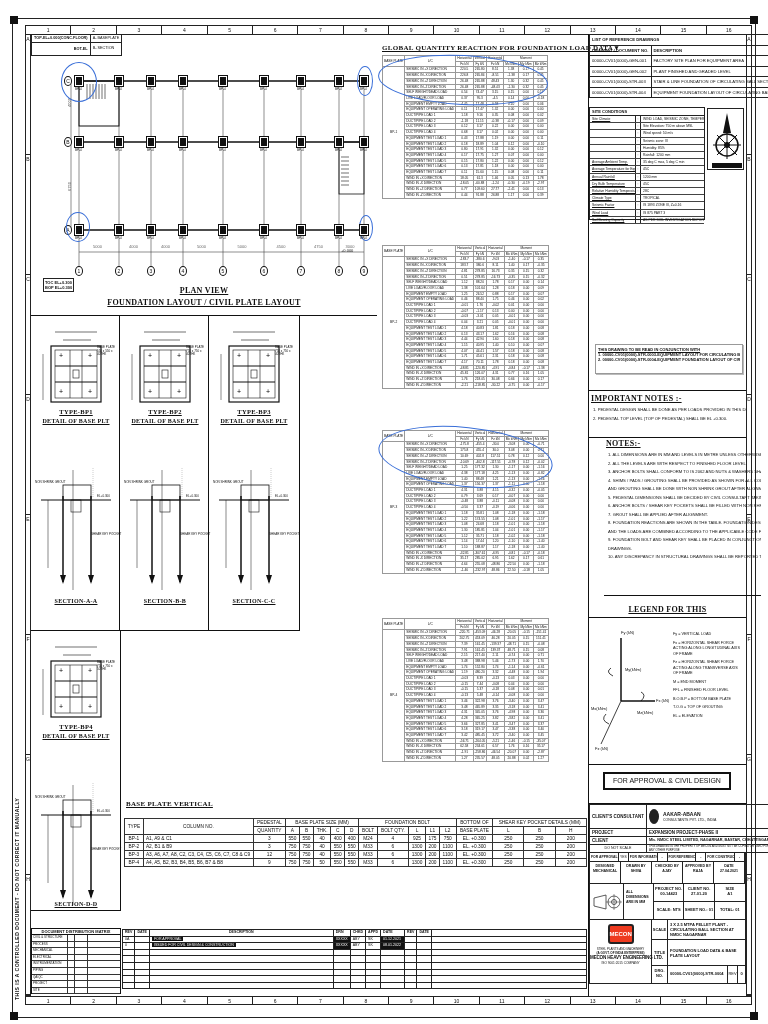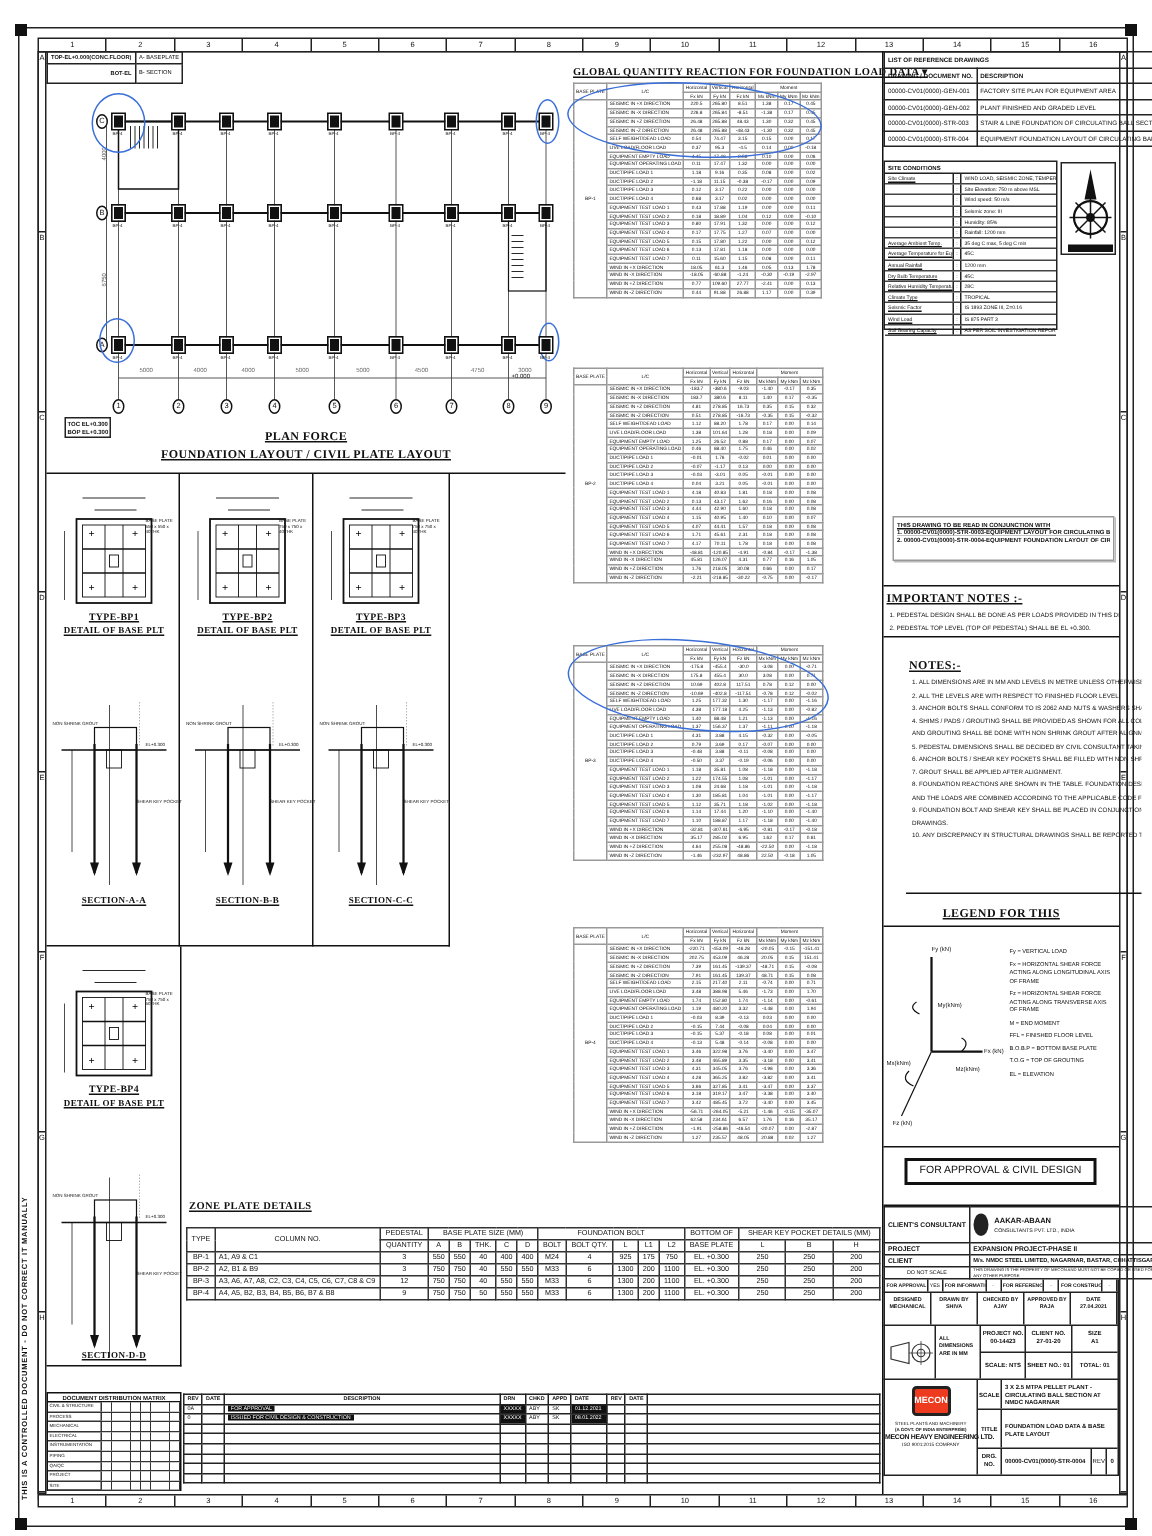--- a/index.html
+++ b/index.html
@@ -176,21 +176,21 @@
   <div class="abs box" style="left:12px;top:244px;background:#fff;padding:1px">
     <div class="tiny" style="font-weight:bold">TOC EL+0.300</div>
     <div class="tiny" style="font-weight:bold">BOP EL+0.300</div>
   </div>
 
   <div class="abs circle" style="left:30px;top:28px;width:36px;height:40px"></div>
   <div class="abs circle" style="left:35px;top:178px;width:24px;height:30px"></div>
   <div class="abs circle" style="left:326px;top:32px;width:16px;height:30px"></div>
   <div class="abs circle" style="left:328px;top:181px;width:14px;height:26px"></div>
 
-  <div class="abs title-u" style="left:0;width:346px;text-align:center;top:252px;font-size:8px">PLAN FORCE</div>
+  <div class="abs title-u" style="left:0;width:346px;text-align:center;top:252px;font-size:8px">PLAN VIEW</div>
   <div class="abs title-u" style="left:0;width:346px;text-align:center;top:264px;font-size:8px">FOUNDATION LAYOUT / CIVIL PLATE LAYOUT</div>
 </div>
 
 <div class="abs" style="left:31px;top:316px;width:269px;height:315px;border-right:1px solid #111;border-bottom:1px solid #111">
   <div class="abs" style="left:88px;top:0;width:1px;height:315px;background:#111"></div>
   <div class="abs" style="left:177px;top:0;width:1px;height:315px;background:#111"></div>
 </div>
 <div class="abs" style="left:31px;top:631px;width:90px;height:280px;border-right:1px solid #111;border-bottom:1px solid #111"></div>
 <div id="details-layer">
     <svg width="86" height="270" style="position:absolute;left:33px;top:320px">
@@ -1370,21 +1370,21 @@
     <rect x="4" y="54" width="30" height="5" fill="#111"></rect>
   </svg>
 </div>
 
 <div class="abs" style="left:595px;top:344px;width:148px;height:30px;border:1px solid #999;box-shadow:1px 1px 0 #bbb;padding:2px">
   <div class="tiny" style="font-weight:bold;text-decoration:underline">THIS DRAWING TO BE READ IN CONJUNCTION WITH</div>
   <div class="tiny" style="font-weight:bold;text-decoration:underline;white-space:nowrap;overflow:hidden">1. 00000-CV01(0000)-STR-0003-EQUIPMENT LAYOUT FOR CIRCULATING BALL SECTION</div>
   <div class="tiny" style="font-weight:bold;text-decoration:underline;white-space:nowrap;overflow:hidden">2. 00000-CV01(0000)-STR-0004-EQUIPMENT FOUNDATION LAYOUT OF CIRCULATING BALL SECTION</div>
 </div>
 
-<div class="abs" style="left:589px;top:390px;width:157px;height:35px;border-top:1.5px solid #111;border-bottom:1.5px solid #111">
+<div class="abs" style="left:589px;top:390px;width:157px;height:48px;border-top:1.5px solid #111;border-bottom:1.5px solid #111">
   <div class="title-u" style="font-size:8px;padding:3px 2px">IMPORTANT NOTES :-</div>
   <div class="note">1. PEDESTAL DESIGN SHALL BE DONE AS PER LOADS PROVIDED IN THIS DRAWING.</div>
   <div class="note">2. PEDESTAL TOP LEVEL (TOP OF PEDESTAL) SHALL BE EL +0.300.</div>
 </div>
 
 <div class="abs" style="left:604px;top:436px;width:157px;height:160px;border-bottom:1.5px solid #111">
   <div class="title-u" style="font-size:8px;padding:3px 2px">NOTES:-</div>
   <div id="notes-list">
       <div class="note">1. ALL DIMENSIONS ARE IN MM AND LEVELS IN METRE UNLESS OTHERWISE SPECIFIED.</div>
       <div class="note">2. ALL THE LEVELS ARE WITH RESPECT TO FINISHED FLOOR LEVEL.</div>
@@ -1427,21 +1427,21 @@
       <div style="font-size: 3.8px; line-height: 5.5px; margin-bottom: 3px;">M   =  END MOMENT</div>
       <div style="font-size: 3.8px; line-height: 5.5px; margin-bottom: 3px;">FFL =  FINISHED FLOOR LEVEL</div>
       <div style="font-size: 3.8px; line-height: 5.5px; margin-bottom: 3px;">B.O.B.P = BOTTOM BASE PLATE</div>
       <div style="font-size: 3.8px; line-height: 5.5px; margin-bottom: 3px;">T.O.G  =  TOP OF GROUTING</div>
       <div style="font-size: 3.8px; line-height: 5.5px; margin-bottom: 3px;">EL  =  ELEVATION</div>
     </div>
 </div>
 
 <div class="abs" style="left:603px;top:772px;width:128px;height:18px;border:2px solid #111;text-align:center;font-size:7px;line-height:14px">FOR APPROVAL &amp; CIVIL DESIGN</div>
 
-<div class="abs title-u" style="left:126px;top:800px;font-size:7px">ZONE PLATE DETAILS</div>
+<div class="abs title-u" style="left:126px;top:800px;font-size:7px">BASE PLATE VERTICAL</div>
 <table class="abs bp" style="left:124px;top:818px;width:463px;border:1.5px solid #222">
   <thead>
     <tr>
       <th rowspan="2">TYPE</th>
       <th rowspan="2" style="width:110px">COLUMN NO.</th>
       <th>PEDESTAL</th>
       <th colspan="5">BASE PLATE SIZE (MM)</th>
       <th colspan="5">FOUNDATION BOLT</th>
       <th>BOTTOM OF</th>
       <th colspan="3">SHEAR KEY POCKET DETAILS (MM)</th>

